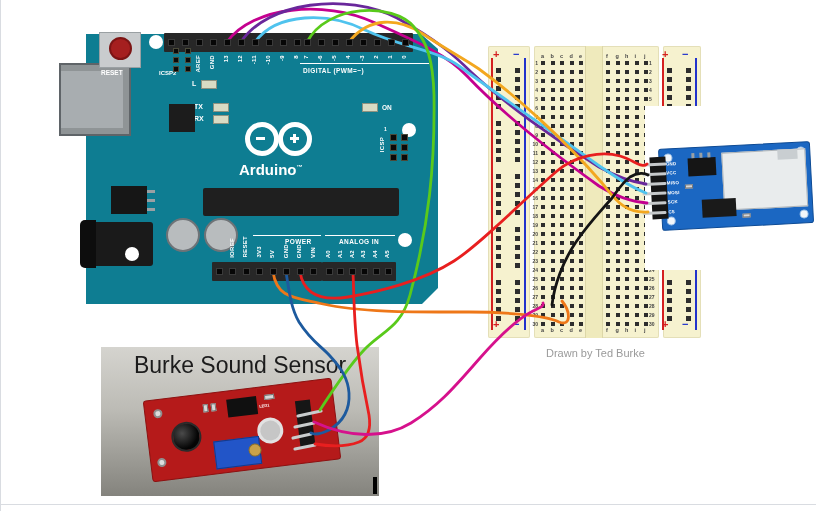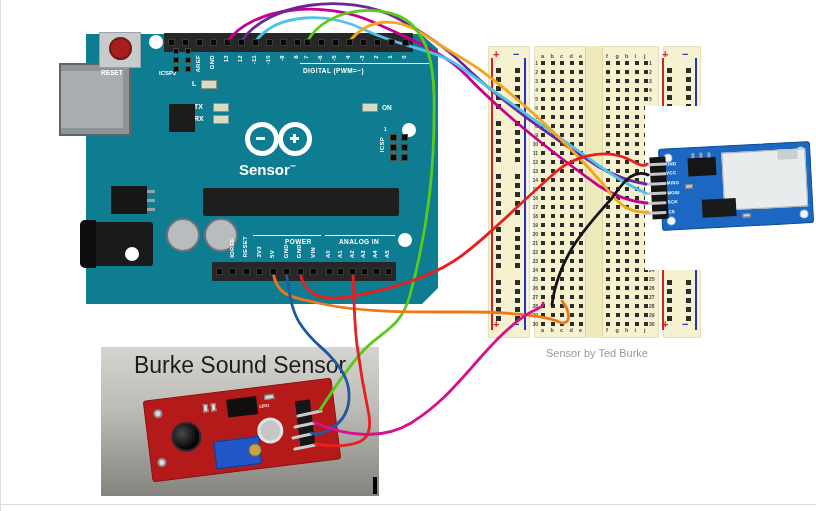--- a/index.html
+++ b/index.html
@@ -68,21 +68,21 @@
   <span class="ledlab" style="left:193px;top:115px;">RX</span>
   <div class="ledbox" style="left:212px;top:115px;"></div>
 
   <div class="abs" style="left:168px;top:104px;width:26px;height:28px;background:#1c1c1c;"></div>
 
   <div class="abs" style="left:244px;top:122px;width:34px;height:34px;border:5px solid #fff;border-radius:50%;box-sizing:border-box;"></div>
   <div class="abs" style="left:277px;top:122px;width:34px;height:34px;border:5px solid #fff;border-radius:50%;box-sizing:border-box;"></div>
   <div class="abs" style="left:255px;top:137px;width:9px;height:3px;background:#fff;"></div>
   <div class="abs" style="left:289px;top:137px;width:9px;height:3px;background:#fff;"></div>
   <div class="abs" style="left:292px;top:134px;width:3px;height:9px;background:#fff;"></div>
-  <span class="abs" style="left:238px;top:161px;font:700 15px 'Liberation Sans',sans-serif;color:#fff;"><span>Sensor</span><sup style="font-size:6px;">™</sup></span>
+  <span class="abs" style="left:238px;top:161px;font:700 15px 'Liberation Sans',sans-serif;color:#fff;"><span>Arduino</span><sup style="font-size:6px;">™</sup></span>
 
   <div class="ledbox" style="left:361px;top:103px;"></div>
   <span class="ledlab" style="left:381px;top:104px;font-size:6.5px;">ON</span>
 
   <div id="icsp1" style="position: absolute;"></div>
   <span class="vlab" style="left:378px;top:137px;color:#fff;">ICSP</span>
   <span class="ledlab" style="left:383px;top:126px;font-size:5px;">1</span>
 
   <div class="abs" style="left:202px;top:188px;width:196px;height:28px;background:#1f1f1f;border-radius:2px;"></div>
   <div class="abs" style="left:165px;top:218px;width:34px;height:34px;border-radius:50%;background:#b8bcbe;border:2px solid #6e7377;box-sizing:border-box;"></div>
@@ -646,21 +646,21 @@
     <div class="smd" style="left:66px;top:10px;width:5px;height:8px;"></div>
     <div class="smd" style="left:120px;top:8px;width:10px;height:5px;"></div>
     <span class="abs" style="left:114px;top:16px;font:700 4px 'Liberation Sans',sans-serif;color:#fff;">LED1</span>
     <div class="abs" style="left:109px;top:31px;width:26px;height:26px;border-radius:50%;background:#c6c6c6;border:3px solid #e2e2e2;box-sizing:border-box;"></div>
     <div class="abs" style="left:64px;top:48px;width:46px;height:28px;background:#2255c8;border:1px solid #153a8c;box-sizing:border-box;"></div>
     <div class="abs" style="left:98px;top:55px;width:13px;height:13px;border-radius:50%;background:#caa24a;border:1px solid #8d6f2d;box-sizing:border-box;"></div>
     <div class="abs" style="left:150px;top:18px;width:15px;height:46px;background:#161616;"></div>
   </div>
   <div class="abs" style="left:372px;top:477px;width:4px;height:17px;background:#000;"></div>
 
-  <span id="credit">Sensor by Ted Burke</span>
+  <span id="credit">Drawn by Ted Burke</span>
 
   <svg id="wires" width="816" height="511" viewBox="0 0 816 511">
       <line x1="643" y1="165" x2="664" y2="164" stroke="#c6c9cb" stroke-width="3" stroke-linecap="round"></line>
       <line x1="643" y1="174.7" x2="664" y2="173.7" stroke="#c6c9cb" stroke-width="3" stroke-linecap="round"></line>
       <line x1="643" y1="184.4" x2="664" y2="183.4" stroke="#c6c9cb" stroke-width="3" stroke-linecap="round"></line>
       <line x1="643" y1="194.1" x2="664" y2="193.1" stroke="#c6c9cb" stroke-width="3" stroke-linecap="round"></line>
       <line x1="643" y1="203.8" x2="664" y2="202.8" stroke="#c6c9cb" stroke-width="3" stroke-linecap="round"></line>
       <line x1="643" y1="213.5" x2="664" y2="212.5" stroke="#c6c9cb" stroke-width="3" stroke-linecap="round"></line>
       <line x1="297" y1="416" x2="320" y2="411" stroke="#c9cccd" stroke-width="3.2" stroke-linecap="round"></line>
       <line x1="294" y1="427" x2="313" y2="423" stroke="#c9cccd" stroke-width="3.2" stroke-linecap="round"></line>

